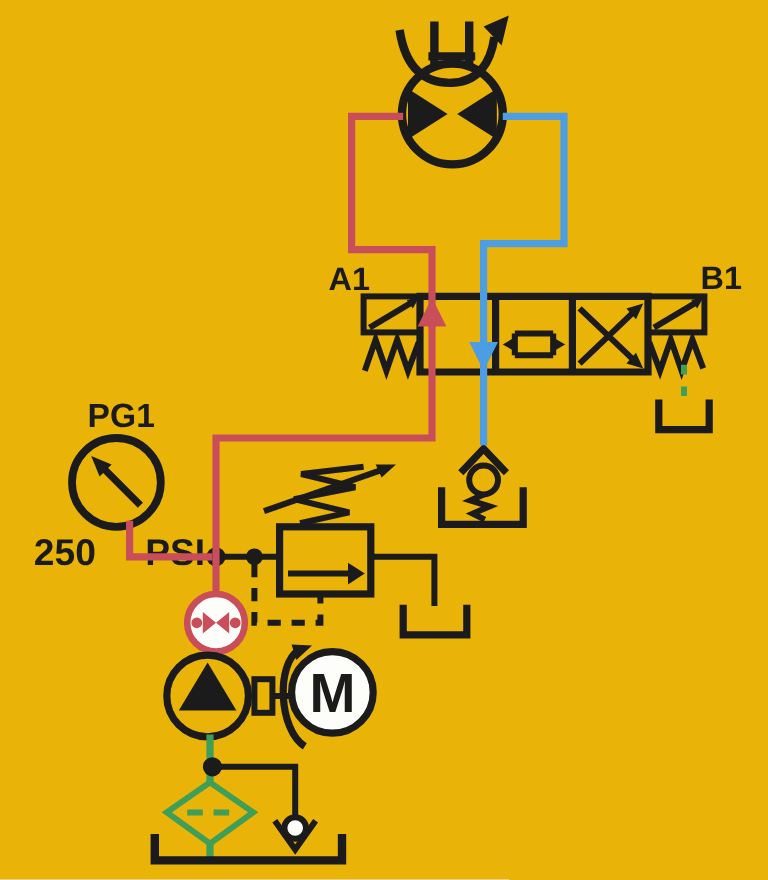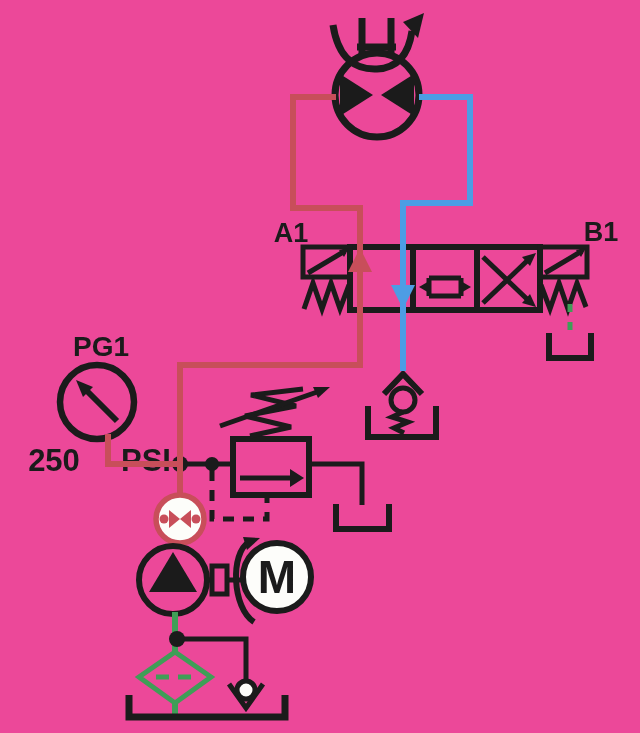--- a/index.html
+++ b/index.html
@@ -1,16 +1,16 @@
 <!DOCTYPE html>
 <html><head>
 <meta charset="utf-8">
 <style>
   html,body{margin:0;padding:0;background:#e8e8e8;}
-  .canvas{position:relative;width:640px;height:733px;background:#ec4899;overflow:hidden;
+  .canvas{position:relative;width:640px;height:733px;background:#eab308;overflow:hidden;
           font-family:"Liberation Sans",sans-serif;}
   svg{position:absolute;left:0;top:0;}
   text{font-family:"Liberation Sans",sans-serif;fill:#1b1b1b;}
   .lbl{font-weight:600;}
 </style>
 </head>
 <body>
 
 <div class="canvas">
 <svg width="640" height="733" viewBox="0 0 640 733" xmlns="http://www.w3.org/2000/svg">

